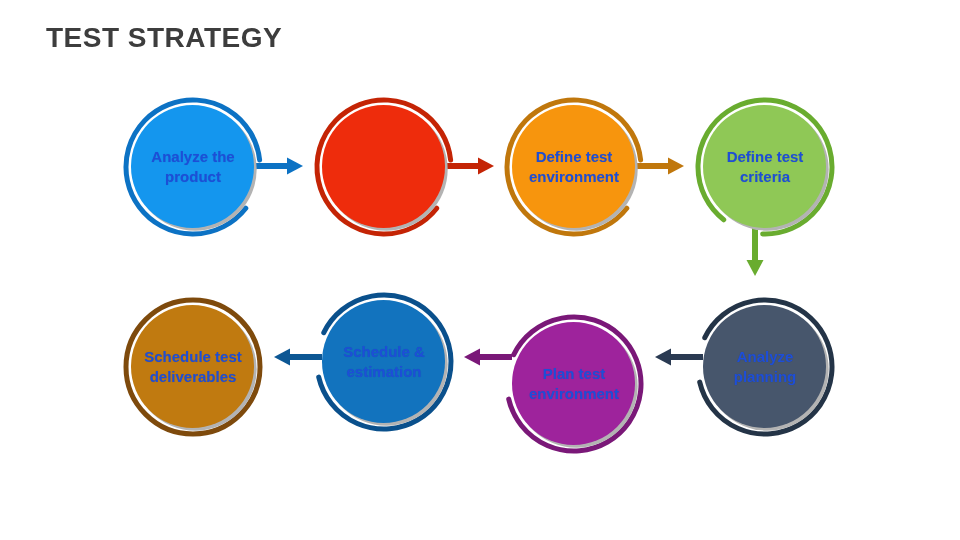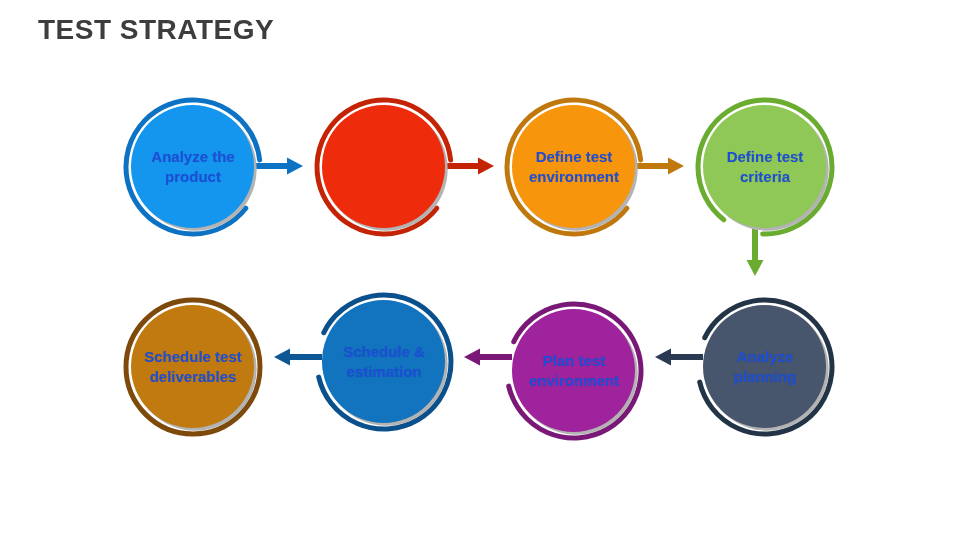--- a/index.html
+++ b/index.html
@@ -6,21 +6,21 @@
   .canvas{
     position:relative;
     width:960px;height:540px;
     background:#ffffff;
     overflow:hidden;
     font-family:"Liberation Sans", sans-serif;
   }
   .slide-title{
     position:absolute;
     left:38px;top:14px;
-    margin:0;
+    margin:8px;
     font-size:28px;
     font-weight:bold;
     letter-spacing:0.5px;
     color:#3d3d3d;
   }
   #connector-layer{
     position:absolute;left:0;top:0;width:960px;height:540px;
     pointer-events:none;
   }
   .node{
@@ -110,21 +110,21 @@
     <div class="node-label">Define test criteria</div>
   </div>
   <div class="node" id="node-4" style="left: 685px; top: 287px;">
     <svg class="node-svg" viewBox="0 0 160 160">
         <path d="M 19.780798897955798 50.62913316513183 A 67 67 0 1 1 14.717205659389236 95.07172064103894" fill="none" stroke="#243447" stroke-width="5" stroke-linecap="round"></path>
         <circle cx="82.2" cy="82.2" r="61.5" fill="#b3b3b3"></circle>
         <circle cx="79.5" cy="79.5" r="61.5" fill="#47566C"></circle>
       </svg>
     <div class="node-label">Analyze planning</div>
   </div>
-  <div class="node" id="node-5" style="left: 494px; top: 291px;">
+  <div class="node" id="node-5" style="left: 494px; top: 304px;">
     <svg class="node-svg" viewBox="0 0 160 160">
         <path d="M 19.780798897955798 50.62913316513183 A 67 67 0 1 1 14.717205659389236 95.07172064103894" fill="none" stroke="#7A1878" stroke-width="5" stroke-linecap="round"></path>
         <circle cx="82.2" cy="82.2" r="61.5" fill="#b3b3b3"></circle>
         <circle cx="79.5" cy="79.5" r="61.5" fill="#9E239C"></circle>
       </svg>
     <div class="node-label">Plan test environment</div>
   </div>
   <div class="node" id="node-6" style="left: 304px; top: 282px;">
     <svg class="node-svg" viewBox="0 0 160 160">
         <path d="M 19.780798897955798 50.62913316513183 A 67 67 0 1 1 14.717205659389236 95.07172064103894" fill="none" stroke="#0A508C" stroke-width="5" stroke-linecap="round"></path>

